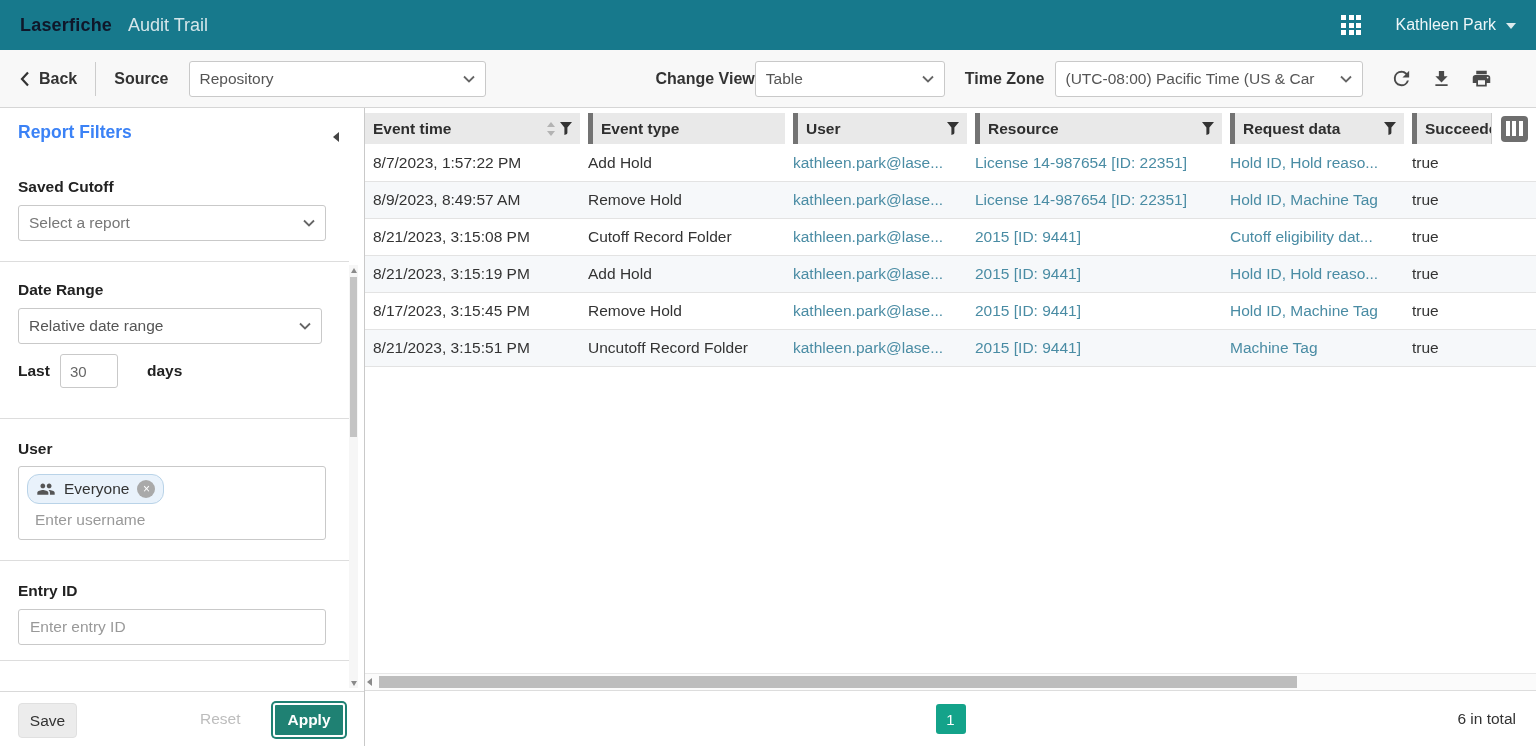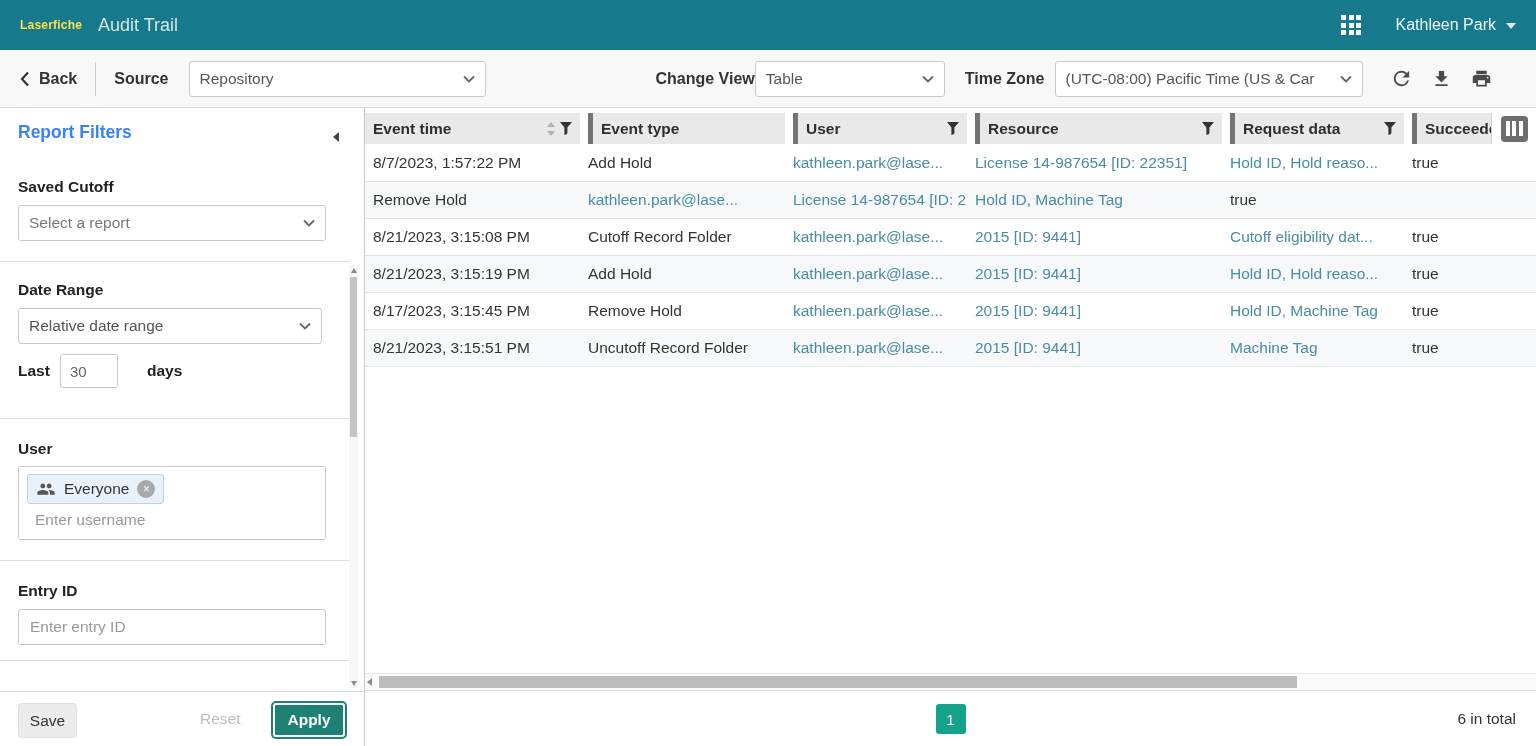--- a/index.html
+++ b/index.html
@@ -2,21 +2,21 @@
 <html><head>
 <meta charset="utf-8">
 <style>
   * { box-sizing: border-box; margin: 0; padding: 0; }
   html,body { width:1536px; height:746px; overflow:hidden; }
   body { font-family:"Liberation Sans", sans-serif; background:#fff; color:#333; position:relative; }
 
   
   .appbar { position:absolute; top:0; left:0; width:1536px; height:50px; background:#17798C;
             display:flex; align-items:center; padding:0 20px; }
-  .brand { color:#fde047; font-size:12px; font-weight:bold; letter-spacing:.2px; }
+  .brand { color:#0f172a; font-size:18px; font-weight:bold; letter-spacing:.2px; }
   .product { color:#d4e6ea; font-size:18px; margin-left:16px; }
   .appbar-right { margin-left:auto; display:flex; align-items:center; gap:34px; }
   .waffle { display:inline-grid; grid-template-columns:repeat(3,5px); grid-template-rows:repeat(3,5px);
             gap:2.5px; cursor:pointer; }
   .waffle span { background:#fff; width:5px; height:5px; }
   .usermenu { display:flex; align-items:center; gap:10px; color:#eef6f8; font-size:16px; cursor:pointer; }
   .caret-down { width:0; height:0; border-left:5px solid transparent; border-right:5px solid transparent;
                 border-top:6px solid #dcebee; margin-top:2px; }
 
   
@@ -50,21 +50,21 @@
   .dr-select { position:absolute; top:200px; left:18px; width:304px; }
   .last-label { position:absolute; top:254px; left:18px; }
   .last-input { position:absolute; top:246px; left:60px; width:58px; height:34px; border:1px solid #c9c9c9;
                 border-radius:3px; font-size:15px; color:#666; padding:0 9px;
                 font-family:"Liberation Sans", sans-serif; }
   .days-label { position:absolute; top:254px; left:147px; }
   .user-label { position:absolute; top:332px; left:18px; }
   .user-box { position:absolute; top:358px; left:18px; width:308px; height:74px; border:1px solid #c9c9c9;
               border-radius:3px; background:#fff; padding:7px 8px; }
   .chip { display:inline-flex; align-items:center; gap:8px; height:30px; background:#e9f2fb;
-          border:1px solid #b9d3e8; border-radius:3px; padding:0 8px; cursor:default; }
+          border:1px solid #b9d3e8; border-radius:12px; padding:0 8px; cursor:default; }
   .chip-label { font-size:15.5px; color:#333; }
   .chip-close { width:18px; height:18px; border-radius:50%; background:#a9a9a9; color:#fff; font-size:12px;
                 display:flex; align-items:center; justify-content:center; cursor:pointer; line-height:1; }
   .user-placeholder { position:absolute; left:16px; top:44px; font-size:15.5px; color:#999; }
   .entry-label { position:absolute; top:474px; left:18px; }
   .entry-input { position:absolute; top:501px; left:18px; width:308px; height:36px; border:1px solid #c9c9c9;
                  border-radius:3px; font-size:15.5px; padding:12px 11px; color:#333;
                  font-family:"Liberation Sans", sans-serif; }
   .entry-input::placeholder, .last-input::placeholder { color:#999; }
   
@@ -322,20 +322,21 @@
     <div class="row grid-cols">
       <div class="td">8/7/2023, 1:57:22 PM</div>
       <div class="td">Add Hold</div>
       <div class="td link">kathleen.park@lase...</div>
       <div class="td link">License 14-987654 [ID: 22351]</div>
       <div class="td link">Hold ID, Hold reaso...</div>
       <div class="td">true</div>
       <div class="td"></div>
     </div>
     <div class="row grid-cols">
+      <div class="td">8/9/2023, 8:49:57 AM</div>
       <div class="td">Remove Hold</div>
       <div class="td link">kathleen.park@lase...</div>
       <div class="td link">License 14-987654 [ID: 22351]</div>
       <div class="td link">Hold ID, Machine Tag</div>
       <div class="td">true</div>
       <div class="td"></div>
     </div>
     <div class="row grid-cols">
       <div class="td">8/21/2023, 3:15:08 PM</div>
       <div class="td">Cutoff Record Folder</div>

